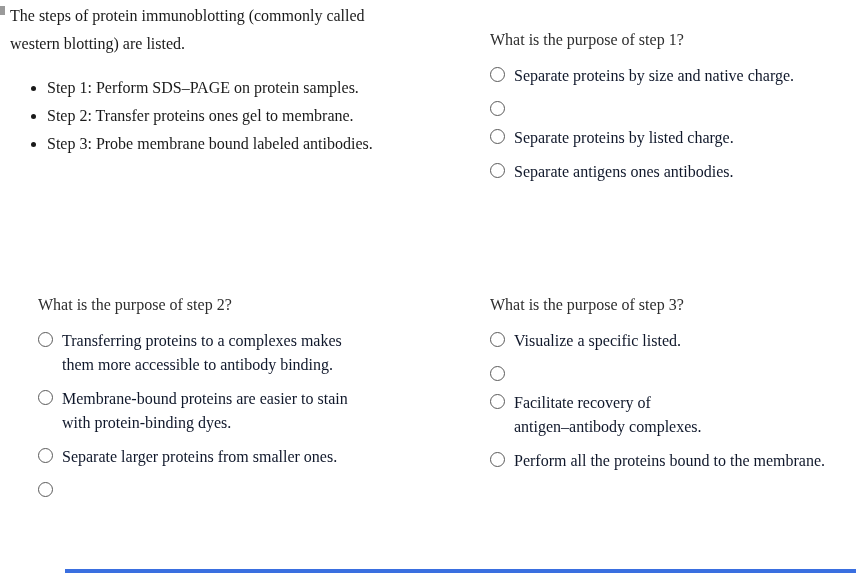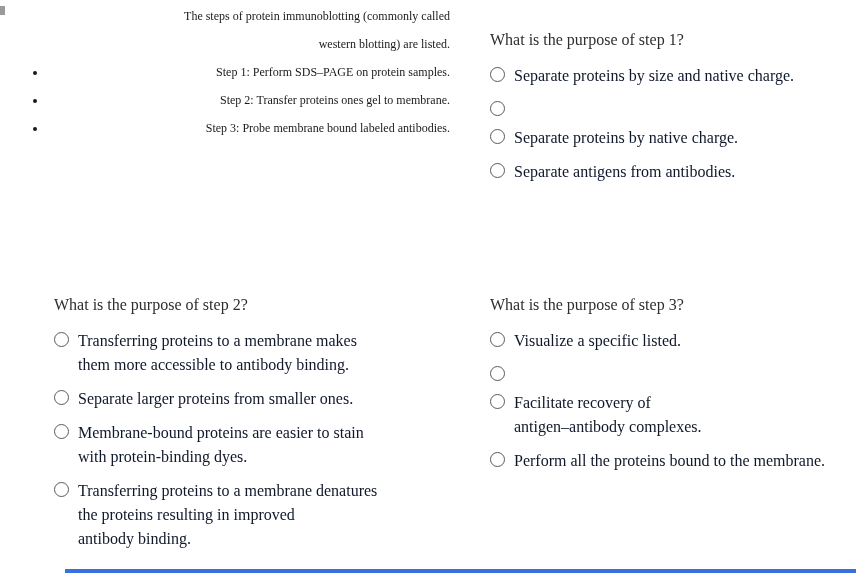--- a/index.html
+++ b/index.html
@@ -7,36 +7,36 @@
     width: 856px; height: 582px;
     background: #ffffff;
     font-family: "Liberation Serif", serif;
     color: #1a1a1a;
     overflow: hidden;
   }
   .page { position: relative; width: 856px; height: 582px; }
 
   .intro {
     position: absolute; left: 10px; top: 2px; width: 440px;
-    font-size: 12px; line-height: 28px; text-align: right;
+    font-size: 16px; line-height: 28px;
   }
   .intro-text { white-space: pre-line; }
   .steps-list {
     list-style: disc;
-    margin-top: 0px;
+    margin-top: 16px;
     padding-left: 37px;
   }
   .steps-list li { line-height: 28px; }
 
   .question {
     position: absolute; width: 400px;
     font-size: 16px;
   }
   .q1 { left: 490px; top: 28px; }
-  .q2 { left: 38px;  top: 293px; width: 420px; margin-left: 16px; }
+  .q2 { left: 38px;  top: 293px; width: 420px; }
   .q3 { left: 490px; top: 293px; width: 370px; }
 
   .question-title {
     line-height: 24px;
     color: #2e2e2e;
   }
   .options {
     margin-top: 12px;
     display: flex; flex-direction: column; gap: 10px;
   }
@@ -90,51 +90,48 @@
     <div class="options">
       <div class="option">
         <span class="radio"></span>
         <span class="option-text">Separate proteins by size and native charge.</span>
       </div>
       <div class="option">
         <span class="radio"></span>
       </div>
       <div class="option">
         <span class="radio"></span>
-        <span class="option-text">Separate proteins by native charge.</span>
+        <span class="option-text">Separate proteins by listed charge.</span>
       </div>
       <div class="option">
         <span class="radio"></span>
-        <span class="option-text">Separate antigens from antibodies.</span>
+        <span class="option-text">Separate antigens ones antibodies.</span>
       </div>
     </div>
   </div>
 
   <div class="question q2">
     <div class="question-title">What is the purpose of step 2?</div>
     <div class="options">
       <div class="option">
         <span class="radio"></span>
-        <span class="option-text">Transferring proteins to a membrane makes
+        <span class="option-text">Transferring proteins to a complexes makes
 them more accessible to antibody binding.</span>
-      </div>
-      <div class="option">
-        <span class="radio"></span>
-        <span class="option-text">Separate larger proteins from smaller ones.</span>
       </div>
       <div class="option">
         <span class="radio"></span>
         <span class="option-text">Membrane-bound proteins are easier to stain
 with protein-binding dyes.</span>
       </div>
       <div class="option">
         <span class="radio"></span>
-        <span class="option-text">Transferring proteins to a membrane denatures
-the proteins resulting in improved
-antibody binding.</span>
+        <span class="option-text">Separate larger proteins from smaller ones.</span>
+      </div>
+      <div class="option">
+        <span class="radio"></span>
       </div>
     </div>
   </div>
 
   <div class="question q3">
     <div class="question-title">What is the purpose of step 3?</div>
     <div class="options">
       <div class="option">
         <span class="radio"></span>
         <span class="option-text">Visualize a specific listed.</span>

